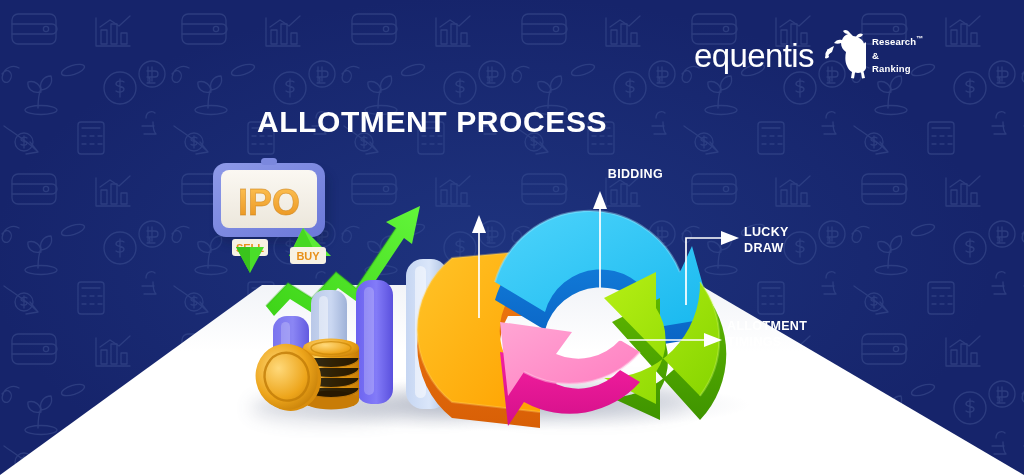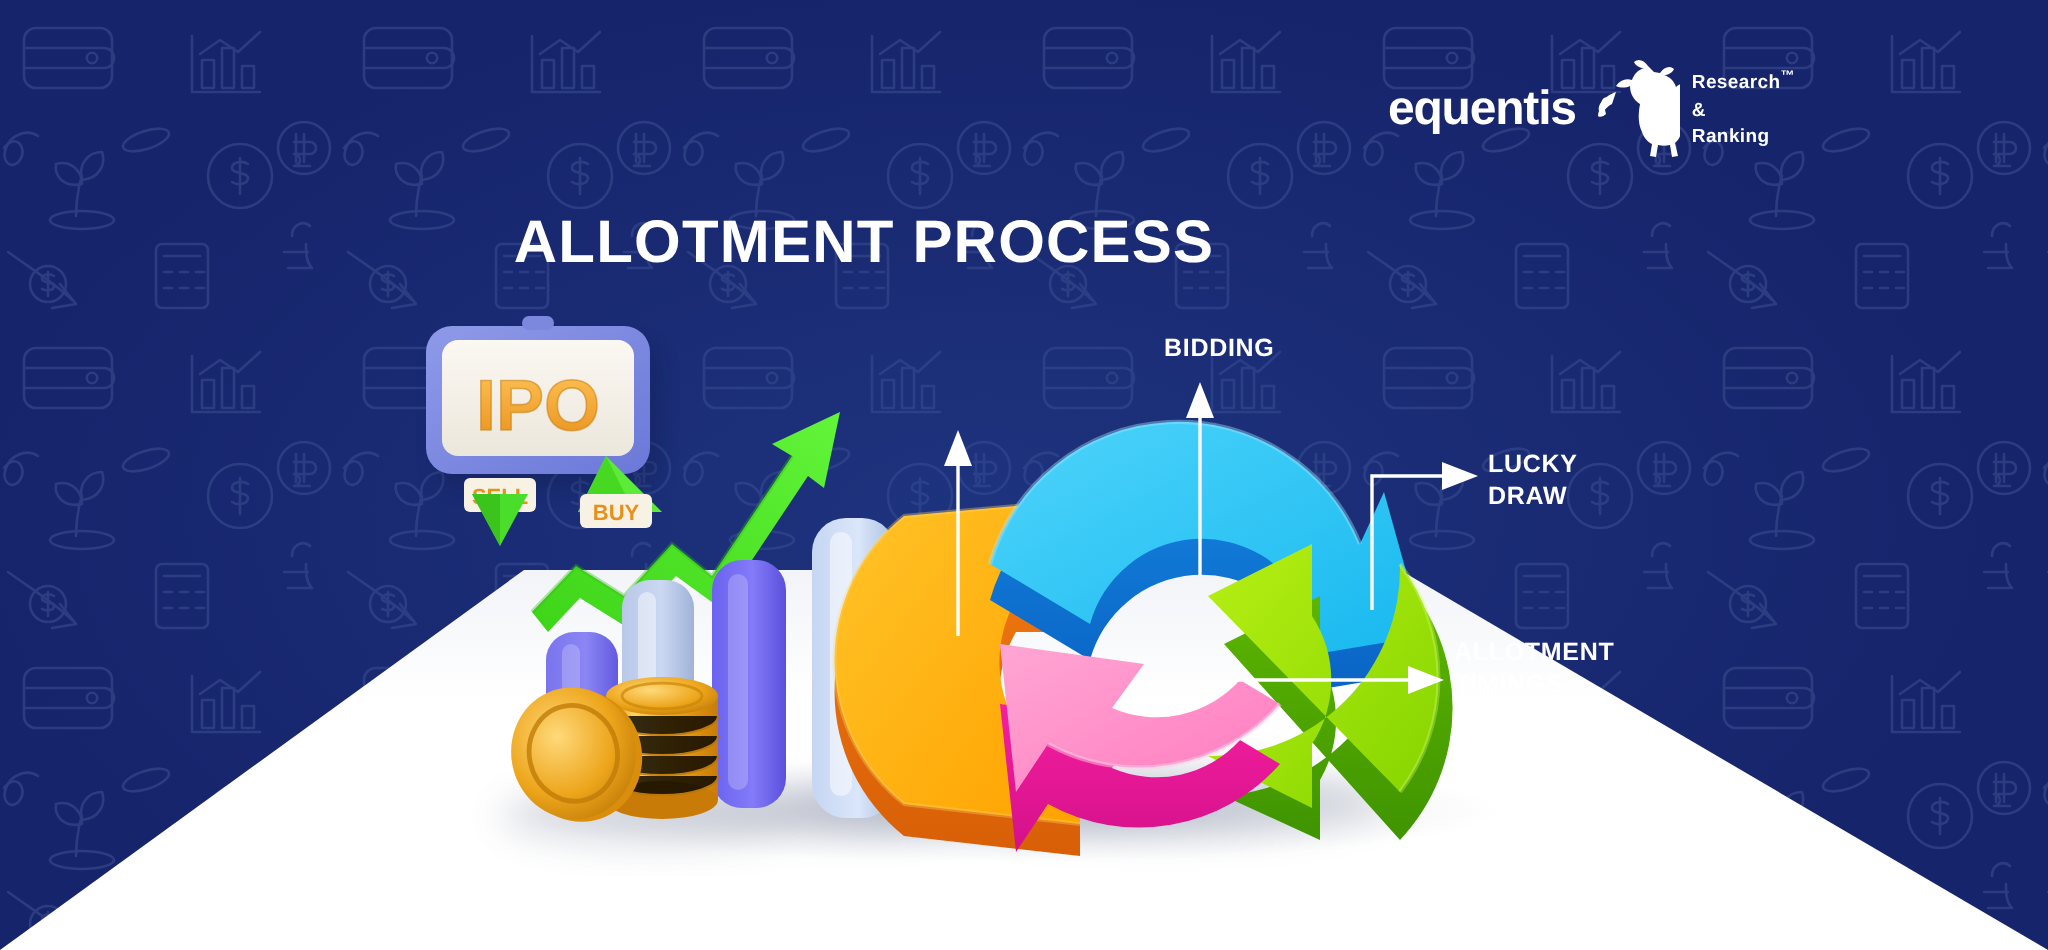--- a/index.html
+++ b/index.html
@@ -10,36 +10,36 @@
   }
   #stage{position:relative;width:1024px;height:475px;overflow:hidden;background:#16246b;}
 
   
   .bg-doodles{position:absolute;inset:0;opacity:.16;}
   .bg-vignette{position:absolute;inset:0;
     background:radial-gradient(ellipse 70% 80% at 48% 55%, rgba(40,70,150,.45) 0%, rgba(21,37,103,0) 70%);}
 
   
   .logo{position:absolute;left:694px;top:26px;display:flex;align-items:center;gap:6px;}
-  .logo-word{color:#ffffff;font-size:24px;font-weight:bold;letter-spacing:-.6px;line-height:1;text-align:center;}
+  .logo-word{color:#ffffff;font-size:33px;font-weight:normal;letter-spacing:-.6px;line-height:1;text-align:center;}
   .logo-bull{width:46px;height:58px;}
   .logo-tag{color:#fff;font-size:9.5px;font-weight:bold;line-height:1.45;letter-spacing:.2px;}
   .logo-tag sup{font-size:7px;vertical-align:super;}
 
   
   .title{position:absolute;left:0;top:105px;width:864px;text-align:center;
     color:#fff;font-size:30px;font-weight:bold;letter-spacing:.6px;}
 
   
   .wedge{position:absolute;left:0;bottom:0;width:1024px;height:190px;}
 
   
   .lbl{position:absolute;color:#ffffff;font-size:12.5px;font-weight:bold;letter-spacing:.35px;line-height:1.25;}
   .lbl-credits{left:440px;top:178px;width:110px;text-align:center;}
-  .lbl-bidding{left:582px;top:167px;width:110px;text-align:left;}
+  .lbl-bidding{left:553px;top:167px;width:110px;text-align:right;}
   .lbl-lucky{left:744px;top:225px;width:100px;text-align:left;}
   .lbl-allot{left:727px;top:319px;width:110px;text-align:left;}
 
   .pointers{position:absolute;inset:0;}
 
   
   .art{position:absolute;inset:0;}
 </style>
 </head>
 <body>

